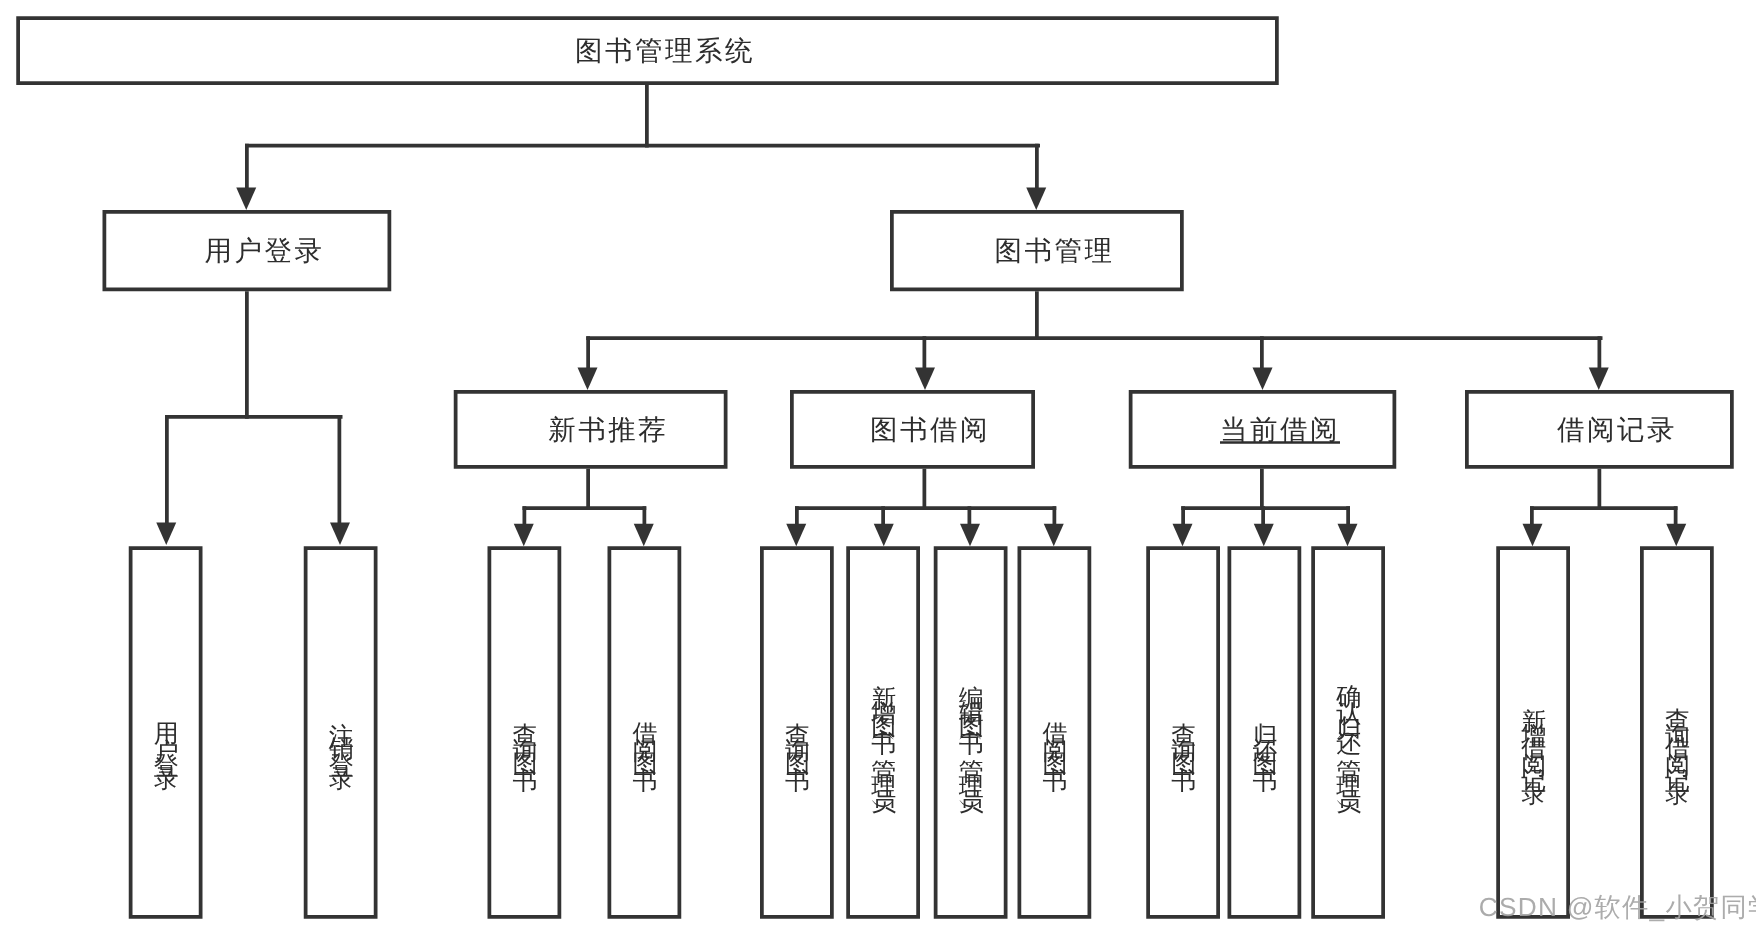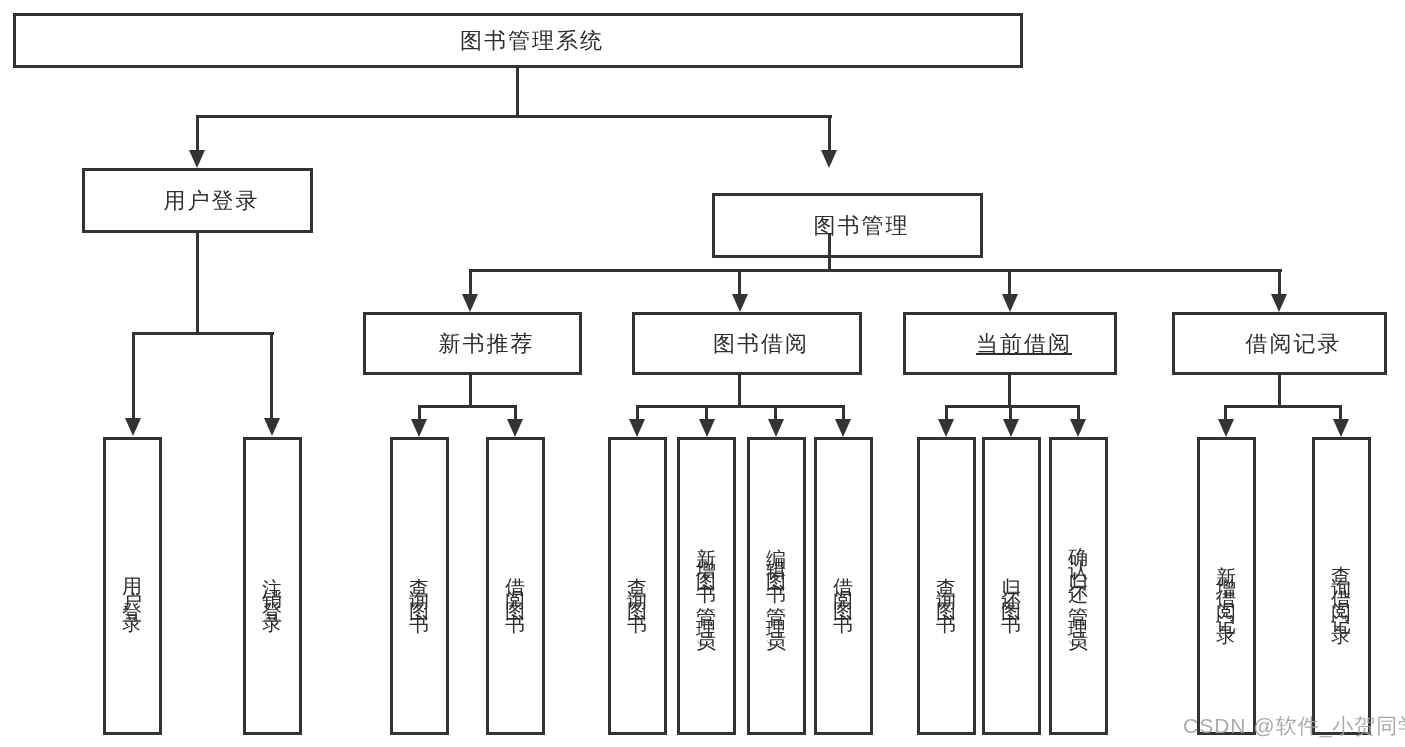--- a/index.html
+++ b/index.html
@@ -74,21 +74,21 @@
   <div class="line" style="left:516px;top:68px;width:3px;height:50px;"></div>
   <div class="line" style="left:196px;top:115px;width:636px;height:3px;"></div>
   <div class="line" style="left:196px;top:115px;width:3px;height:37px;"></div>
   <div class="arrow" style="left:189px;top:150px;"></div>
   <div class="line" style="left:828px;top:115px;width:3px;height:37px;"></div>
   <div class="arrow" style="left:821px;top:150px;"></div>
 
   <div class="node hlabel" style="left:82px;top:168px;width:231px;height:65px;">
     <span>用户登录</span>
   </div>
-  <div class="node hlabel" style="left:712px;top:168px;width:271px;height:65px;margin-top:25px;">
+  <div class="node hlabel" style="left:712px;top:168px;width:235px;height:65px;">
     <span>图书管理</span>
   </div>
 
   <div class="line" style="left:196px;top:233px;width:3px;height:102px;"></div>
   <div class="line" style="left:132px;top:332px;width:142px;height:3px;"></div>
   <div class="line" style="left:132px;top:332px;width:3px;height:87px;"></div>
   <div class="arrow" style="left:125px;top:418px;"></div>
   <div class="line" style="left:270px;top:332px;width:3px;height:87px;"></div>
   <div class="arrow" style="left:264px;top:418px;"></div>
 
@@ -99,21 +99,21 @@
   <div class="line" style="left:738px;top:269px;width:3px;height:26px;"></div>
   <div class="arrow" style="left:732px;top:294px;"></div>
   <div class="line" style="left:1008px;top:269px;width:3px;height:26px;"></div>
   <div class="arrow" style="left:1002px;top:294px;"></div>
   <div class="line" style="left:1278px;top:269px;width:3px;height:26px;"></div>
   <div class="arrow" style="left:1271px;top:294px;"></div>
 
   <div class="node hlabel" style="left:363px;top:312px;width:219px;height:63px;">
     <span>新书推荐</span>
   </div>
-  <div class="node hlabel" style="left:632px;top:312px;width:230px;height:63px;">
+  <div class="node hlabel" style="left:632px;top:312px;width:196px;height:63px;">
     <span>图书借阅</span>
   </div>
   <div class="node hlabel" style="left:903px;top:312px;width:214px;height:63px;text-decoration:underline;">
     <span>当前借阅</span>
   </div>
   <div class="node hlabel" style="left:1172px;top:312px;width:215px;height:63px;">
     <span>借阅记录</span>
   </div>
 
   <div class="line" style="left:469px;top:375px;width:3px;height:33px;"></div>

